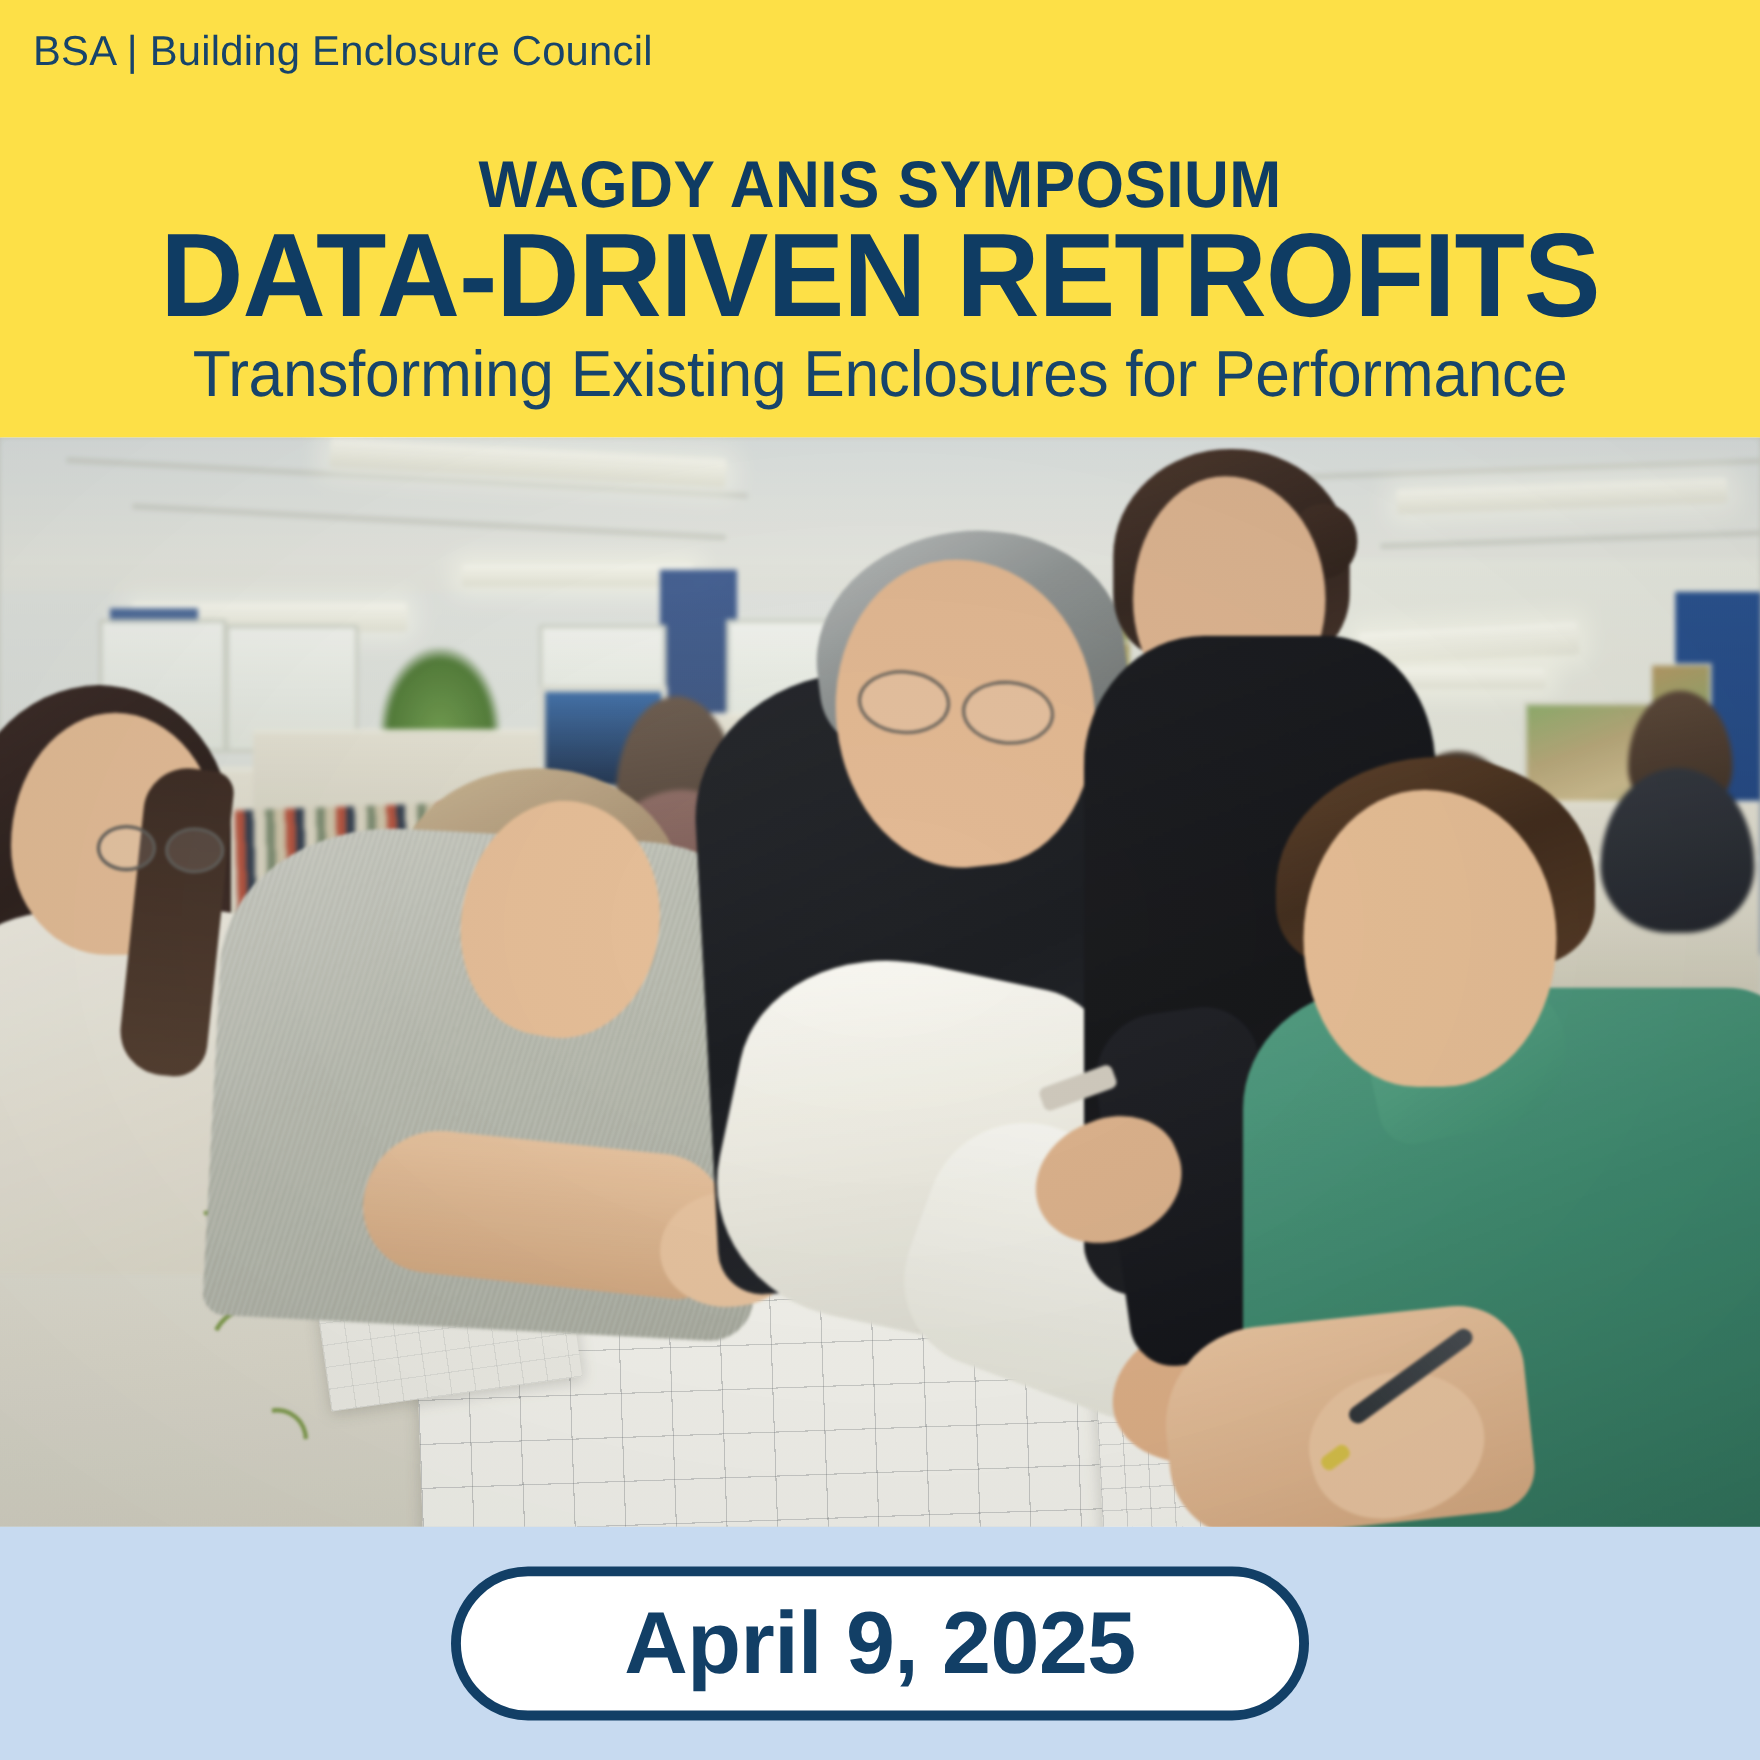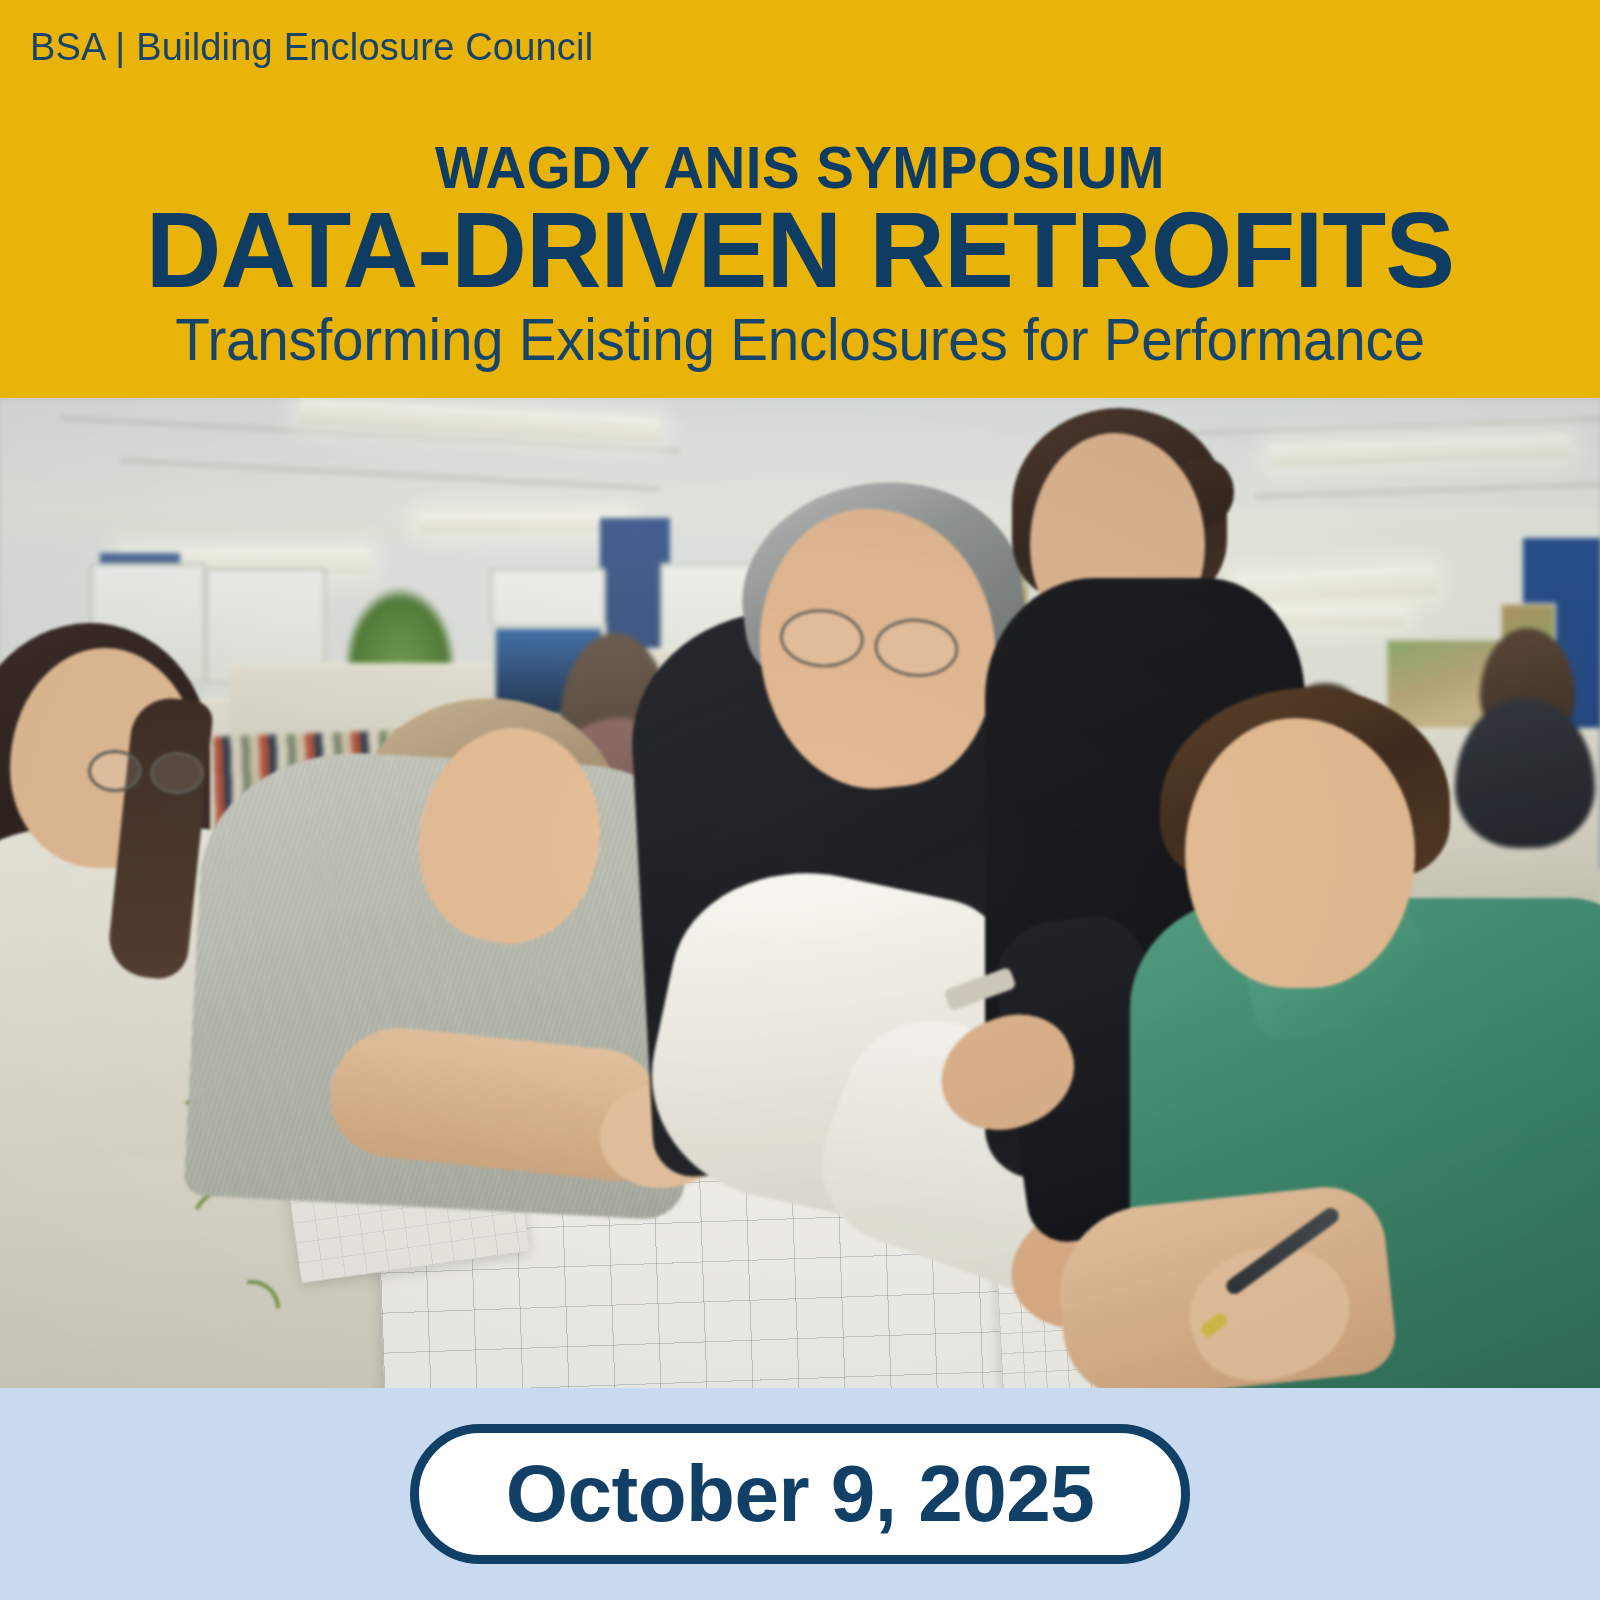--- a/index.html
+++ b/index.html
@@ -17,21 +17,21 @@
     background: #c7daf0;
     overflow: hidden;
   }
 
   
   .top-band {
     position: absolute;
     left: 0; top: 0;
     width: 1600px;
     height: 398px;
-    background: #eab308;
+    background: #fde047;
   }
   .org-line {
     position: absolute;
     left: 30px;
     top: 26px;
     font-size: 38px;
     font-weight: 400;
     color: #17446b;
     letter-spacing: 0.2px;
     white-space: nowrap;
@@ -626,17 +626,17 @@
         <div class="ph pen2-tip"></div>
       </div>
 
     </div>
 
     <div class="photo-soft"></div>
   </div>
 
   <div class="date-area">
     <div class="date-pill">
-      <span class="date-text">October 9, 2025</span>
+      <span class="date-text">April 9, 2025</span>
     </div>
   </div>
 
 </div>
 
 </body></html>

